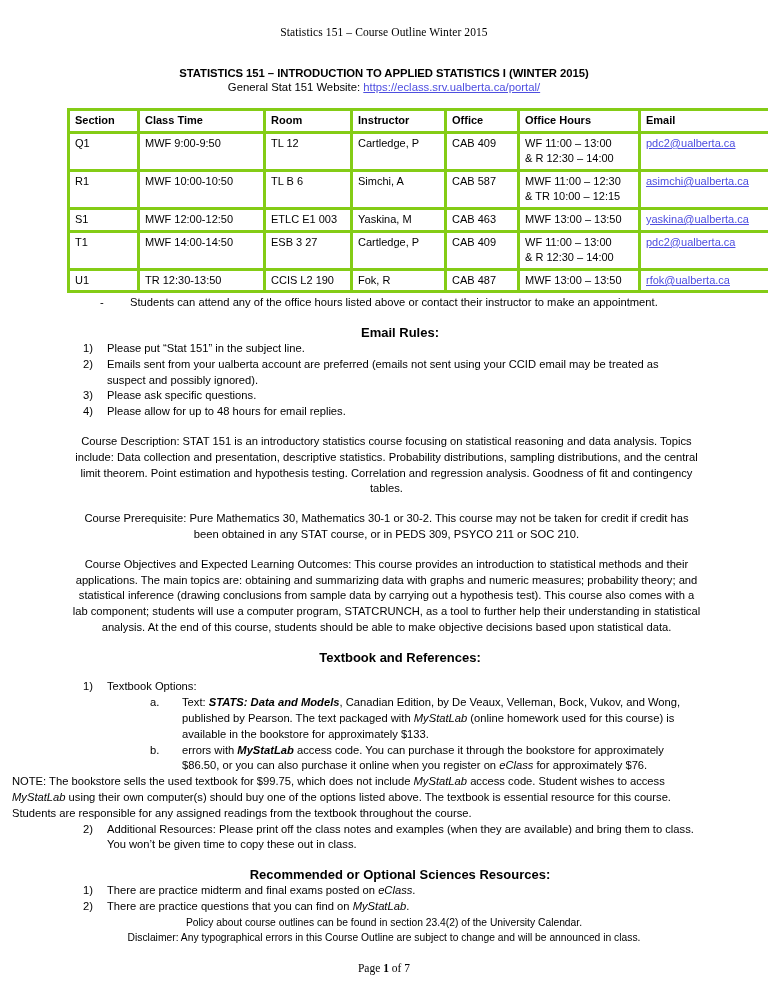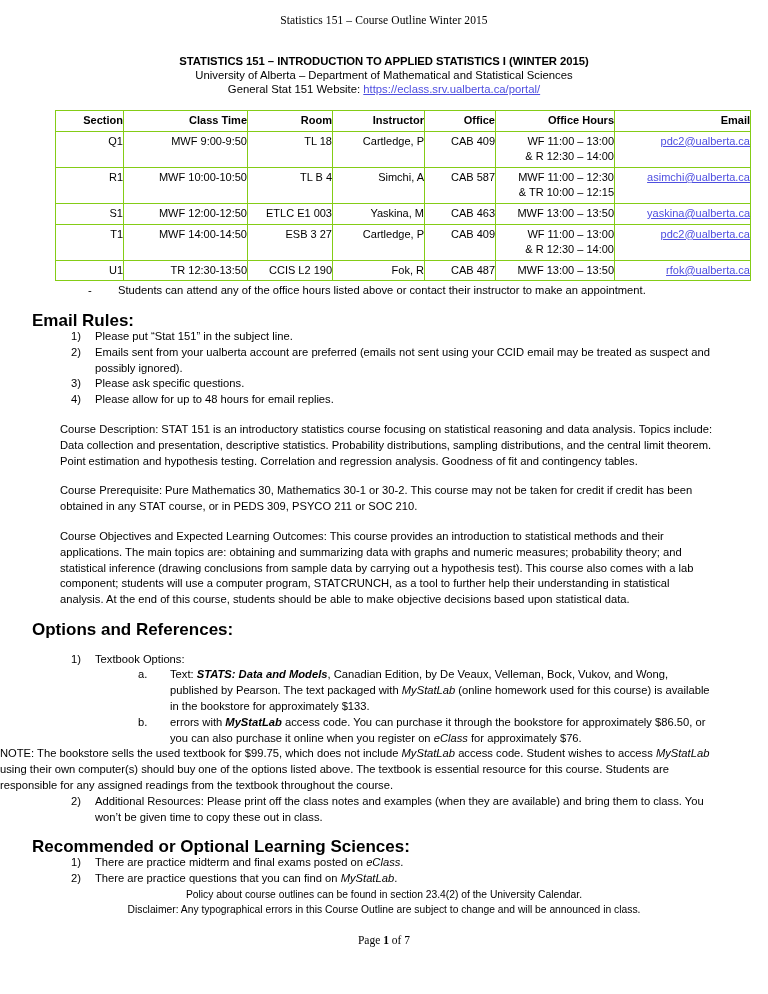--- a/index.html
+++ b/index.html
@@ -13,21 +13,21 @@
     height: 994px;
     position: relative;
     font-family: "Liberation Sans", sans-serif;
     color: #000000;
     overflow: hidden;
   }
   .page {
     position: relative;
     width: 768px;
     height: 764px;
-    padding: 0;
+    padding: 12px;
     box-sizing: border-box;
   }
 
   
   .running-head {
     font-family: "Liberation Serif", serif;
     font-size: 11.5px;
     text-align: center;
     padding-top: 14px;
     letter-spacing: .1px;
@@ -62,22 +62,22 @@
     width: 653px;
   }
   table.sections {
     border-collapse: collapse;
     width: 653px;
     font-size: 11px;
     table-layout: fixed;
   }
   table.sections th,
   table.sections td {
-    border: 1px solid #84cc16;
-    text-align: right;
+    border: 3px solid #84cc16;
+    text-align: left;
     vertical-align: top;
     padding: 2px 0 2px 5px;
     line-height: 15.6px;
   }
   table.sections th {
     font-weight: bold;
   }
   table.sections td.email a {
     color: #4e4ee0;
     text-decoration: underline;
@@ -87,21 +87,21 @@
   .col-room     { width: 79px;  }
   .col-instr    { width: 86px;  }
   .col-office   { width: 65px;  }
   .col-hours    { width: 113px; }
   .col-email    { width: 130px; margin-top: 12px; }
   .cell-line { display: block; white-space: nowrap; }
   .para {
     margin: 0 55px 0 60px;
     font-size: 11.2px;
     line-height: 15.8px;
-    text-align: left;
+    text-align: center;
   }
   .bold { font-weight: normal; }
   .ital { font-style: italic; }
   .bold-ital { font-weight: bold; font-style: italic; }
 
   
   .dash-note {
     margin: 2px 0 0 0;
     padding-left: 60px;
     font-size: 11.2px;
@@ -115,23 +115,24 @@
   }
   .dash-note .dash-text {
     display: block;
     margin-left: 58px;
   }
 
   
   .block { margin-top: 14px; }
   .block-head {
     margin-left: 32px;
-    font-size: 17px;
+    font-size: 13px;
     font-weight: bold;
     line-height: 15.8px;
+    text-align: center;
   }
 
   
   ol.numlist {
     margin: 0;
     padding: 0;
     list-style: none;
     font-size: 11.2px;
     line-height: 15.8px;
   }
@@ -204,21 +205,20 @@
 </style>
 </head>
 <body>
 
 <div class="page">
 
   <div class="running-head">Statistics 151 – Course Outline Winter 2015</div>
 
   <div class="title-block">
     <div class="doc-title">STATISTICS 151 – INTRODUCTION TO APPLIED STATISTICS I (WINTER 2015)</div>
-    <div class="doc-subtitle">University of Alberta – Department of Mathematical and Statistical Sciences</div>
     <div class="doc-website">
       <span>General Stat 151 Website:</span>
       <a class="link" href="#">https://eclass.srv.ualberta.ca/portal/</a>
     </div>
   </div>
 
   <div class="table-wrap">
     <table class="sections">
       <thead>
         <tr>
@@ -228,35 +228,35 @@
           <th class="col-instr">Instructor</th>
           <th class="col-office">Office</th>
           <th class="col-hours">Office Hours</th>
           <th class="col-email">Email</th>
         </tr>
       </thead>
       <tbody>
         <tr>
           <td>Q1</td>
           <td>MWF 9:00-9:50</td>
-          <td>TL 18</td>
+          <td>TL 12</td>
           <td>Cartledge, P</td>
           <td>CAB 409</td>
           <td>
             <span class="cell-line">WF 11:00 – 13:00</span>
             <span class="cell-line">&amp; R 12:30 – 14:00</span>
           </td>
           <td class="email">
             <a href="#">pdc2@ualberta.ca</a>
           </td>
         </tr>
         <tr>
           <td>R1</td>
           <td>MWF 10:00-10:50</td>
-          <td>TL B 4</td>
+          <td>TL B 6</td>
           <td>Simchi, A</td>
           <td>CAB 587</td>
           <td>
             <span class="cell-line">MWF 11:00 – 12:30</span>
             <span class="cell-line">&amp; TR 10:00 – 12:15</span>
           </td>
           <td class="email">
             <a href="#">asimchi@ualberta.ca</a>
           </td>
         </tr>
@@ -339,21 +339,21 @@
     </div>
   </div>
 
   <div class="block">
     <div class="para">
       <span class="bold">Course Objectives and Expected Learning Outcomes:</span><span>  This course provides an introduction to statistical methods and their applications. The main topics are:  obtaining and summarizing data with graphs and numeric measures; probability theory; and statistical inference (drawing conclusions from sample data by carrying out a hypothesis test).  This course also comes with a lab component; students will use a computer program, STATCRUNCH, as a tool to further help their understanding in statistical analysis.  At the end of this course, students should be able to make objective decisions based upon statistical data.</span>
     </div>
   </div>
 
   <div class="block">
-    <div class="block-head">Options and References:</div>
+    <div class="block-head">Textbook and References:</div>
 
     <div style="height:14px"></div>
 
     <ol class="numlist">
       <li>
         <span class="marker">1)</span><span>Textbook Options:</span>
       </li>
     </ol>
 
     <ol class="alphalist">
@@ -368,21 +368,21 @@
     <div class="note-para">
       <span class="bold">NOTE:</span><span>  The bookstore sells the used textbook for $99.75, which does not include </span><span class="ital">MyStatLab</span><span> access code.  Student wishes to access </span><span class="ital">MyStatLab</span><span> using their own computer(s) should buy one of the options listed above.  The textbook is essential resource for this course.  Students are responsible for any assigned readings from the textbook throughout the course.</span>
     </div>
 
     <div class="addres-item">
       <span class="marker">2)</span><span class="bold">Additional Resources:</span><span>  Please print off the class notes and examples (when they are available) and bring them to class.  You won’t be given time to copy these out in class.</span>
     </div>
   </div>
 
   <div class="block">
-    <div class="block-head">Recommended or Optional Learning Sciences:</div>
+    <div class="block-head">Recommended or Optional Sciences Resources:</div>
     <ol class="numlist rules">
       <li>
         <span class="marker">1)</span><span>There are practice midterm and final exams posted on </span><span class="ital">eClass</span><span>.</span>
       </li>
       <li>
         <span class="marker">2)</span><span>There are practice questions that you can find on </span><span class="ital">MyStatLab</span><span>.</span>
       </li>
     </ol>
   </div>
 

